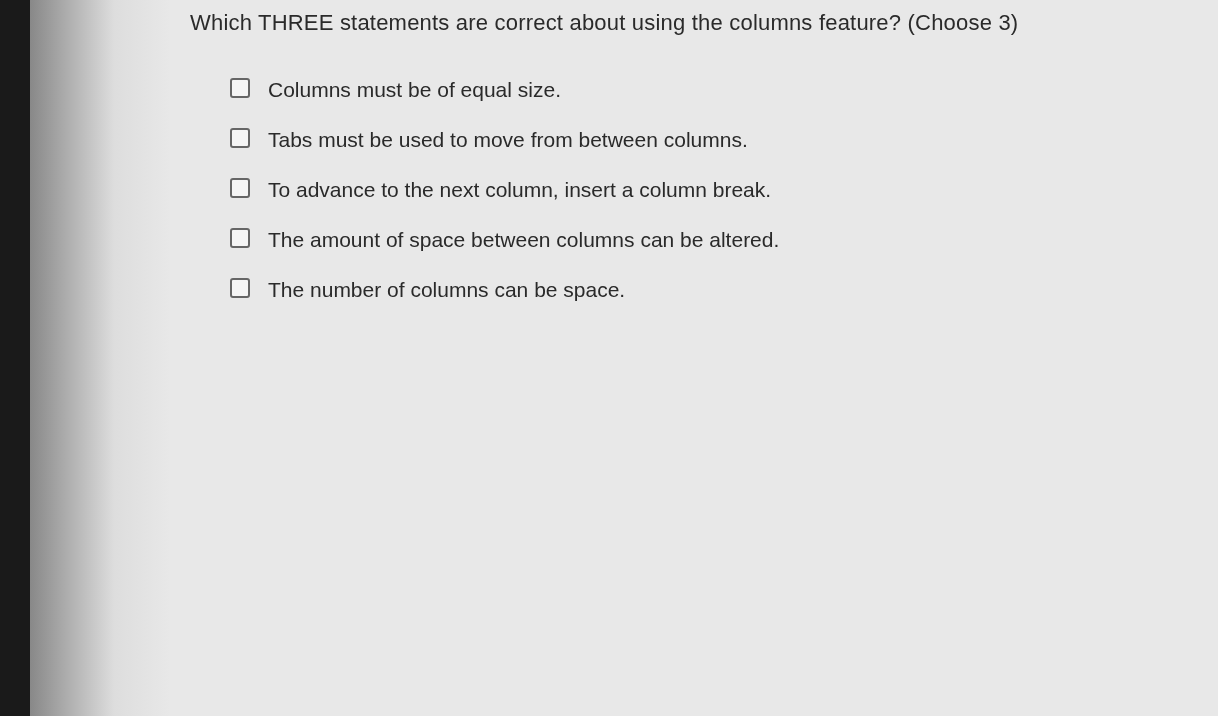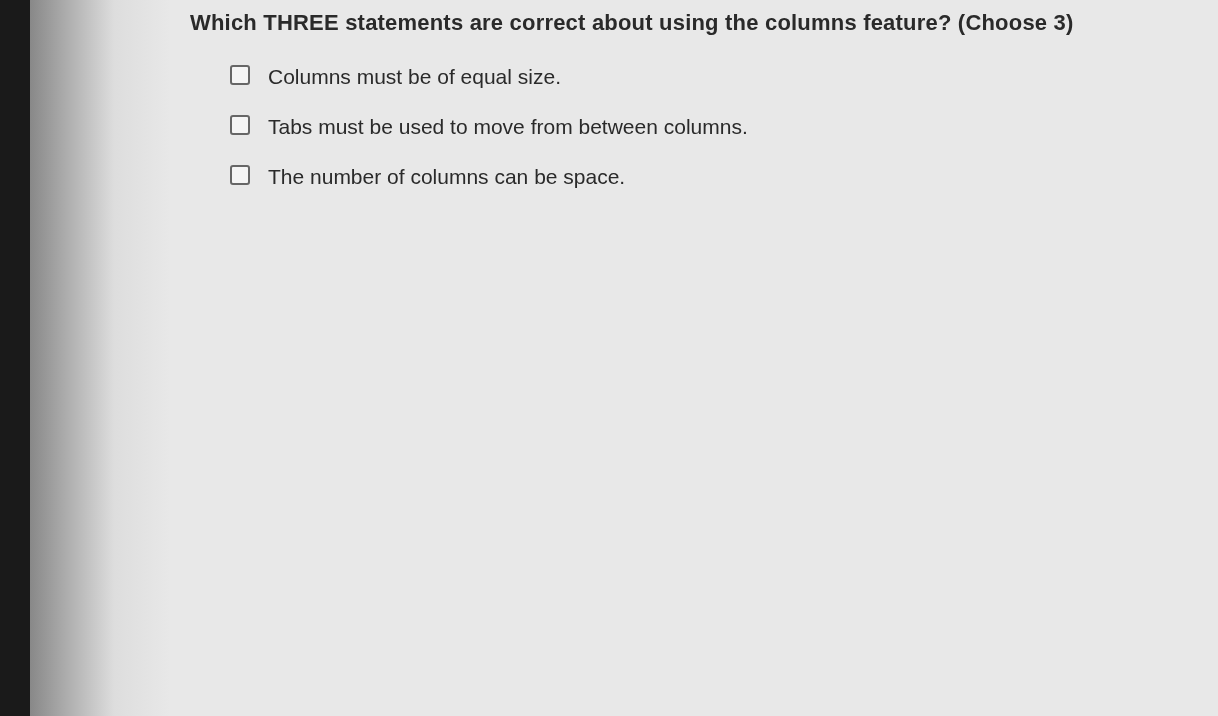--- a/index.html
+++ b/index.html
@@ -32,22 +32,22 @@
       background: linear-gradient(90deg, #888 0%, #ddd 60%, #e8e8e8 100%);
     }
     .content {
       position: relative;
       padding: 10px 40px 40px 190px;
       background: transparent;
     }
     .question-text {
       font-size: 22px;
       color: #2a2a2a;
-      margin-bottom: 29px;
-      font-weight: 700;
+      margin-bottom: 42px;
+      font-weight: 400;
       letter-spacing: 0.2px;
     }
     .option-row {
       display: flex;
       align-items: flex-start;
       margin-bottom: 26px;
       padding-left: 40px;
     }
     .checkbox {
       width: 20px;
@@ -77,20 +77,28 @@
   <div class="option-row">
     <div class="checkbox"></div>
     <div class="option-label">Columns must be of equal size.</div>
   </div>
 
   <div class="option-row">
     <div class="checkbox"></div>
     <div class="option-label">Tabs must be used to move from between columns.</div>
   </div>
 
+  <div class="option-row">
+    <div class="checkbox"></div>
+    <div class="option-label">To advance to the next column, insert a column break.</div>
+  </div>
 
 
+  <div class="option-row">
+    <div class="checkbox"></div>
+    <div class="option-label">The amount of space between columns can be altered.</div>
+  </div>
 
   <div class="option-row">
     <div class="checkbox"></div>
     <div class="option-label">The number of columns can be space.</div>
   </div>
 </div>
 
 </body></html>

